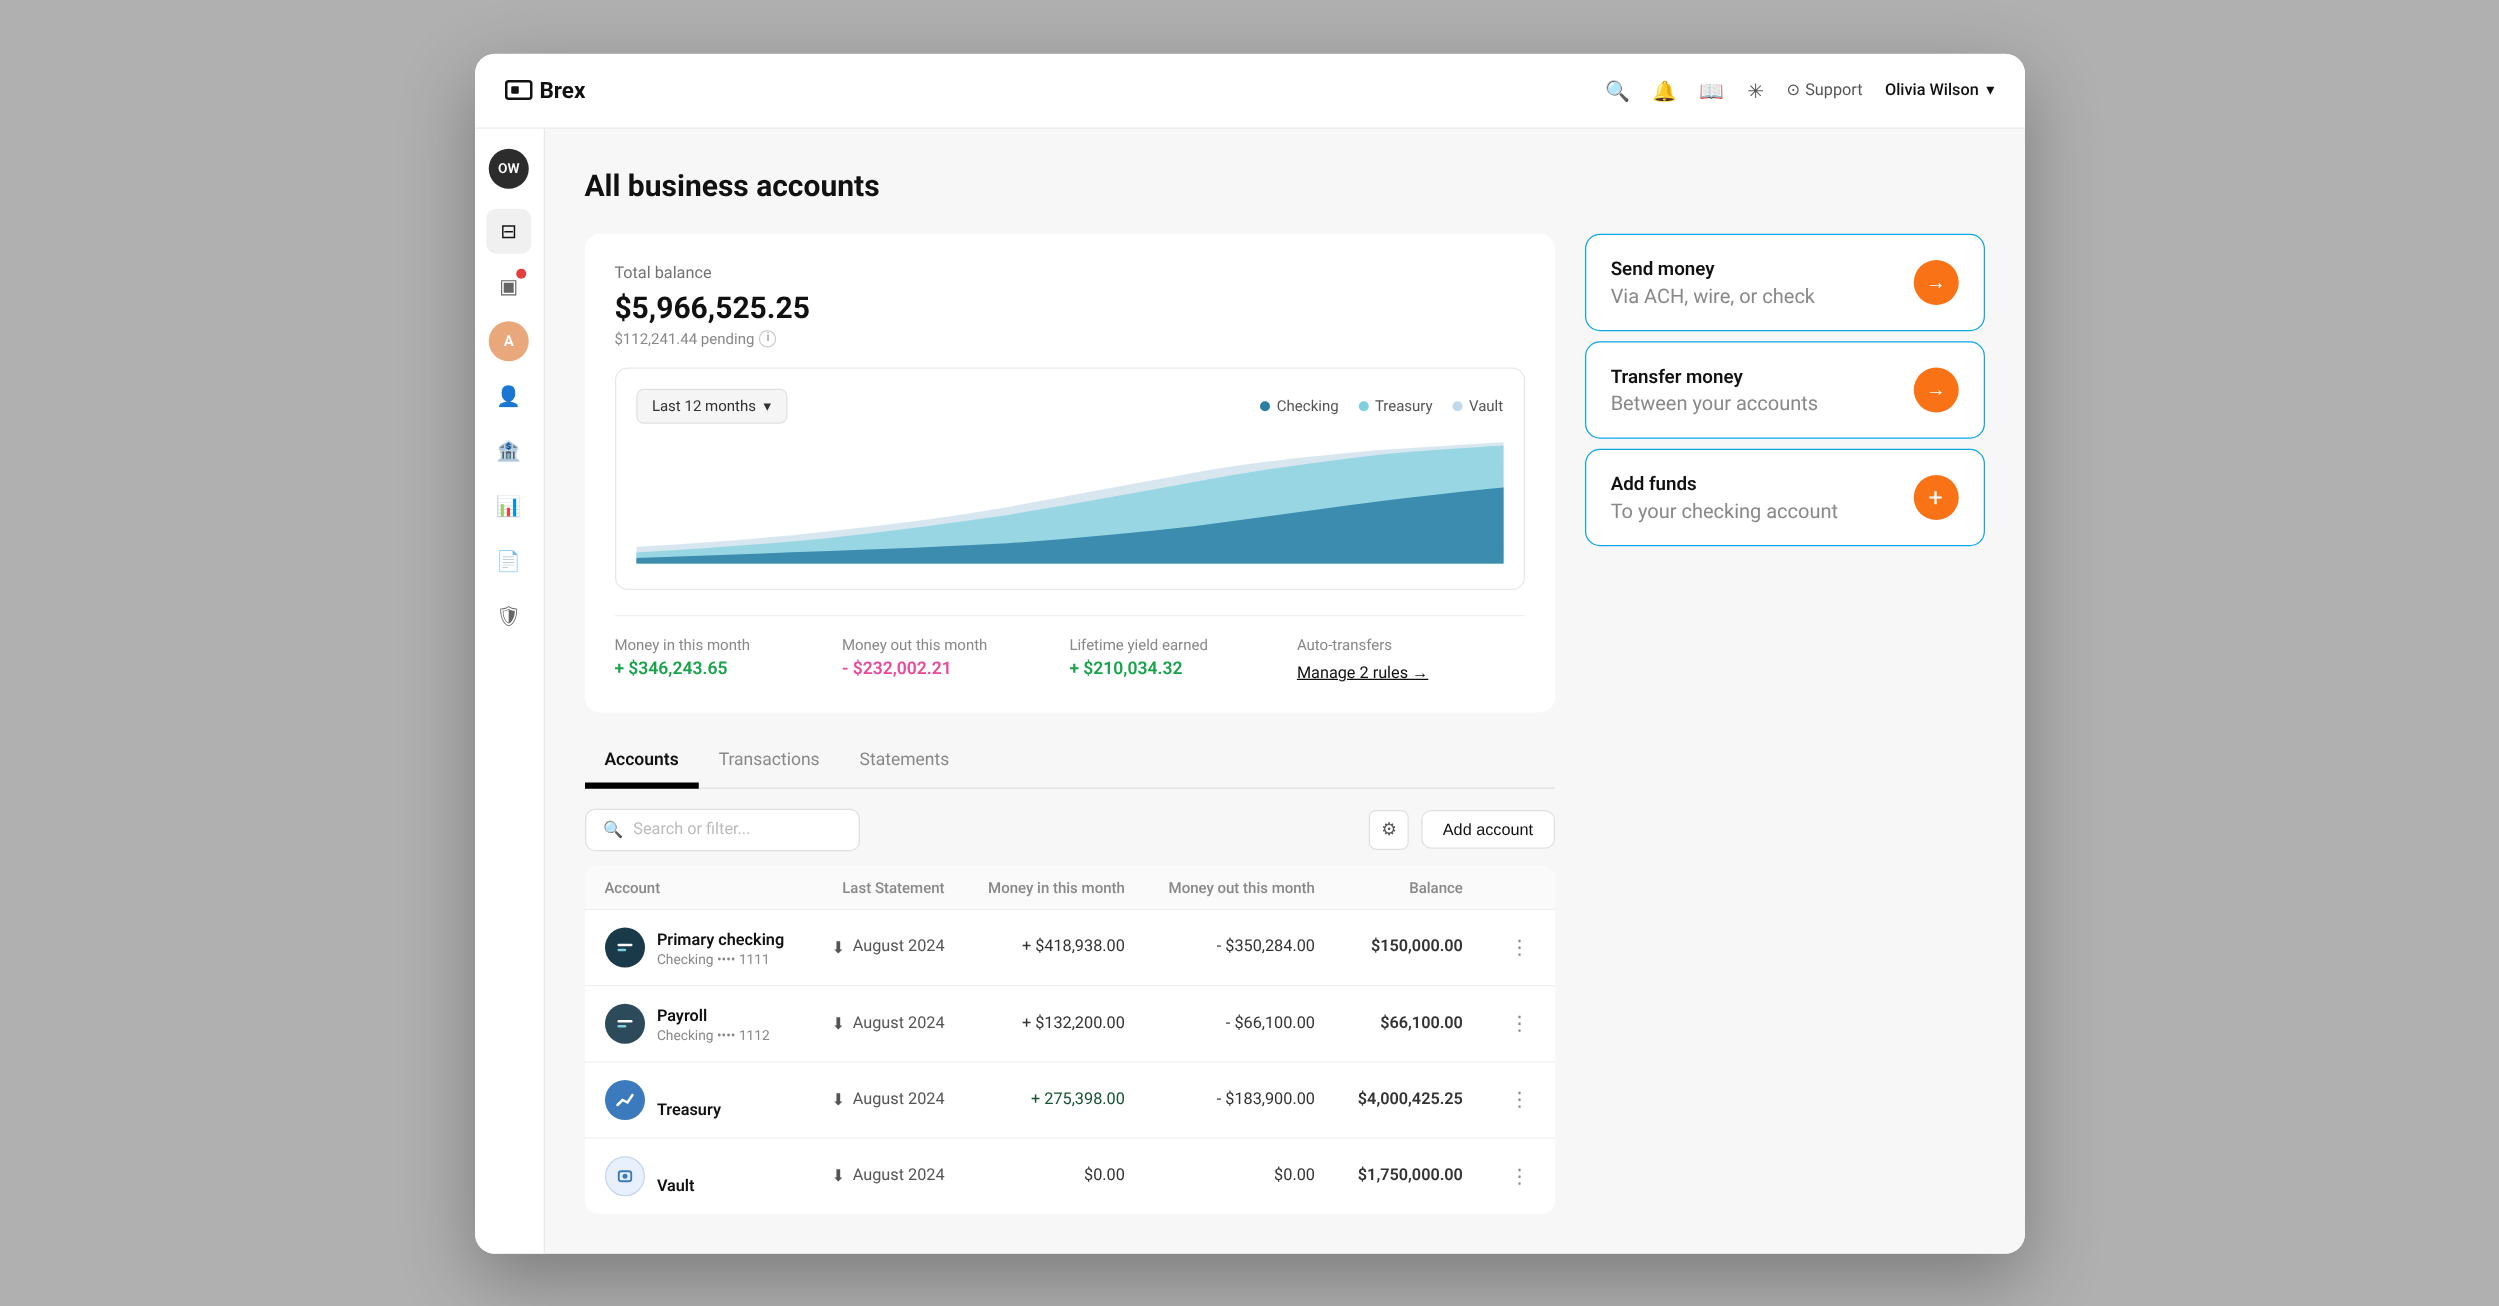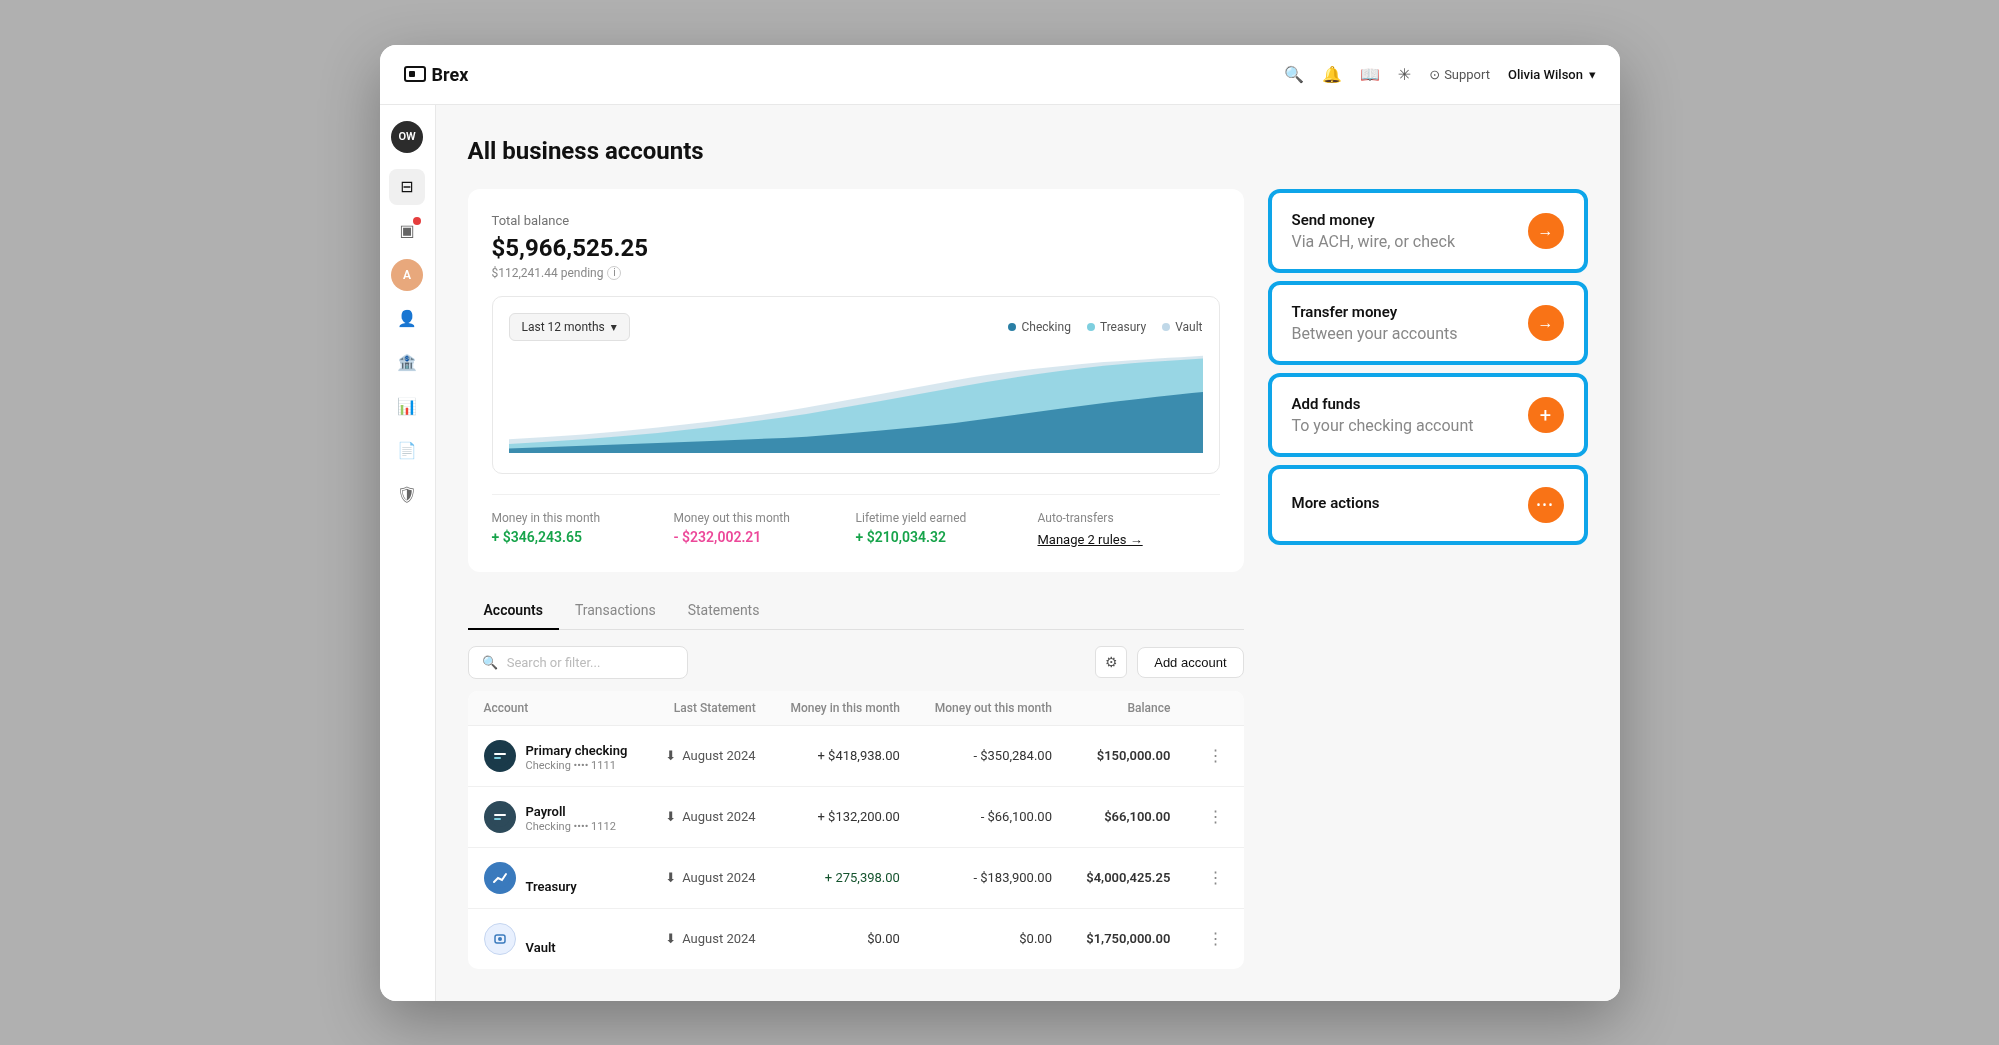--- a/index.html
+++ b/index.html
@@ -296,21 +296,21 @@
       padding: 10px 16px;
       font-size: 14px;
       color: #888;
       cursor: pointer;
       border-bottom: 2px solid transparent;
       margin-bottom: -1px;
     }
     .tab.active {
       color: #111;
       font-weight: 600;
-      border-bottom: 2px solid #000000;
+      border-bottom: 5px solid #000000;
     }
     
     .search-filter-row {
       display: flex;
       align-items: center;
       justify-content: space-between;
       margin-bottom: 12px;
     }
     .search-box {
       display: flex;
@@ -452,21 +452,21 @@
       gap: 8px;
     }
     .action-card {
       background: #fff;
       border-radius: 12px;
       padding: 18px 20px;
       display: flex;
       align-items: center;
       justify-content: space-between;
       cursor: pointer;
-      border: 4px solid #0ea5e9;
+      border: 1px solid #0ea5e9;
     }
     .action-card-content {}
     .action-card-title {
       font-size: 15px;
       font-weight: 600;
       color: #111;
       margin-bottom: 3px;
     }
     .action-card-subtitle {
       font-size: 16px;
@@ -783,23 +783,17 @@
             </div>
             <div class="action-btn-orange">→</div>
           </div>
           <div class="action-card">
             <div class="action-card-content">
               <div class="action-card-title">Add funds</div>
               <div class="action-card-subtitle">To your checking account</div>
             </div>
             <div class="action-btn-orange plus">+</div>
           </div>
-          <div class="action-card">
-            <div class="action-card-content">
-              <div class="action-card-title">More actions</div>
-            </div>
-            <div class="action-btn-orange dots" style="font-size:12px;letter-spacing:2px;">•••</div>
-          </div>
         </div>
       </div>
     </div>
   </div>
 </div>
 
 </body></html>

